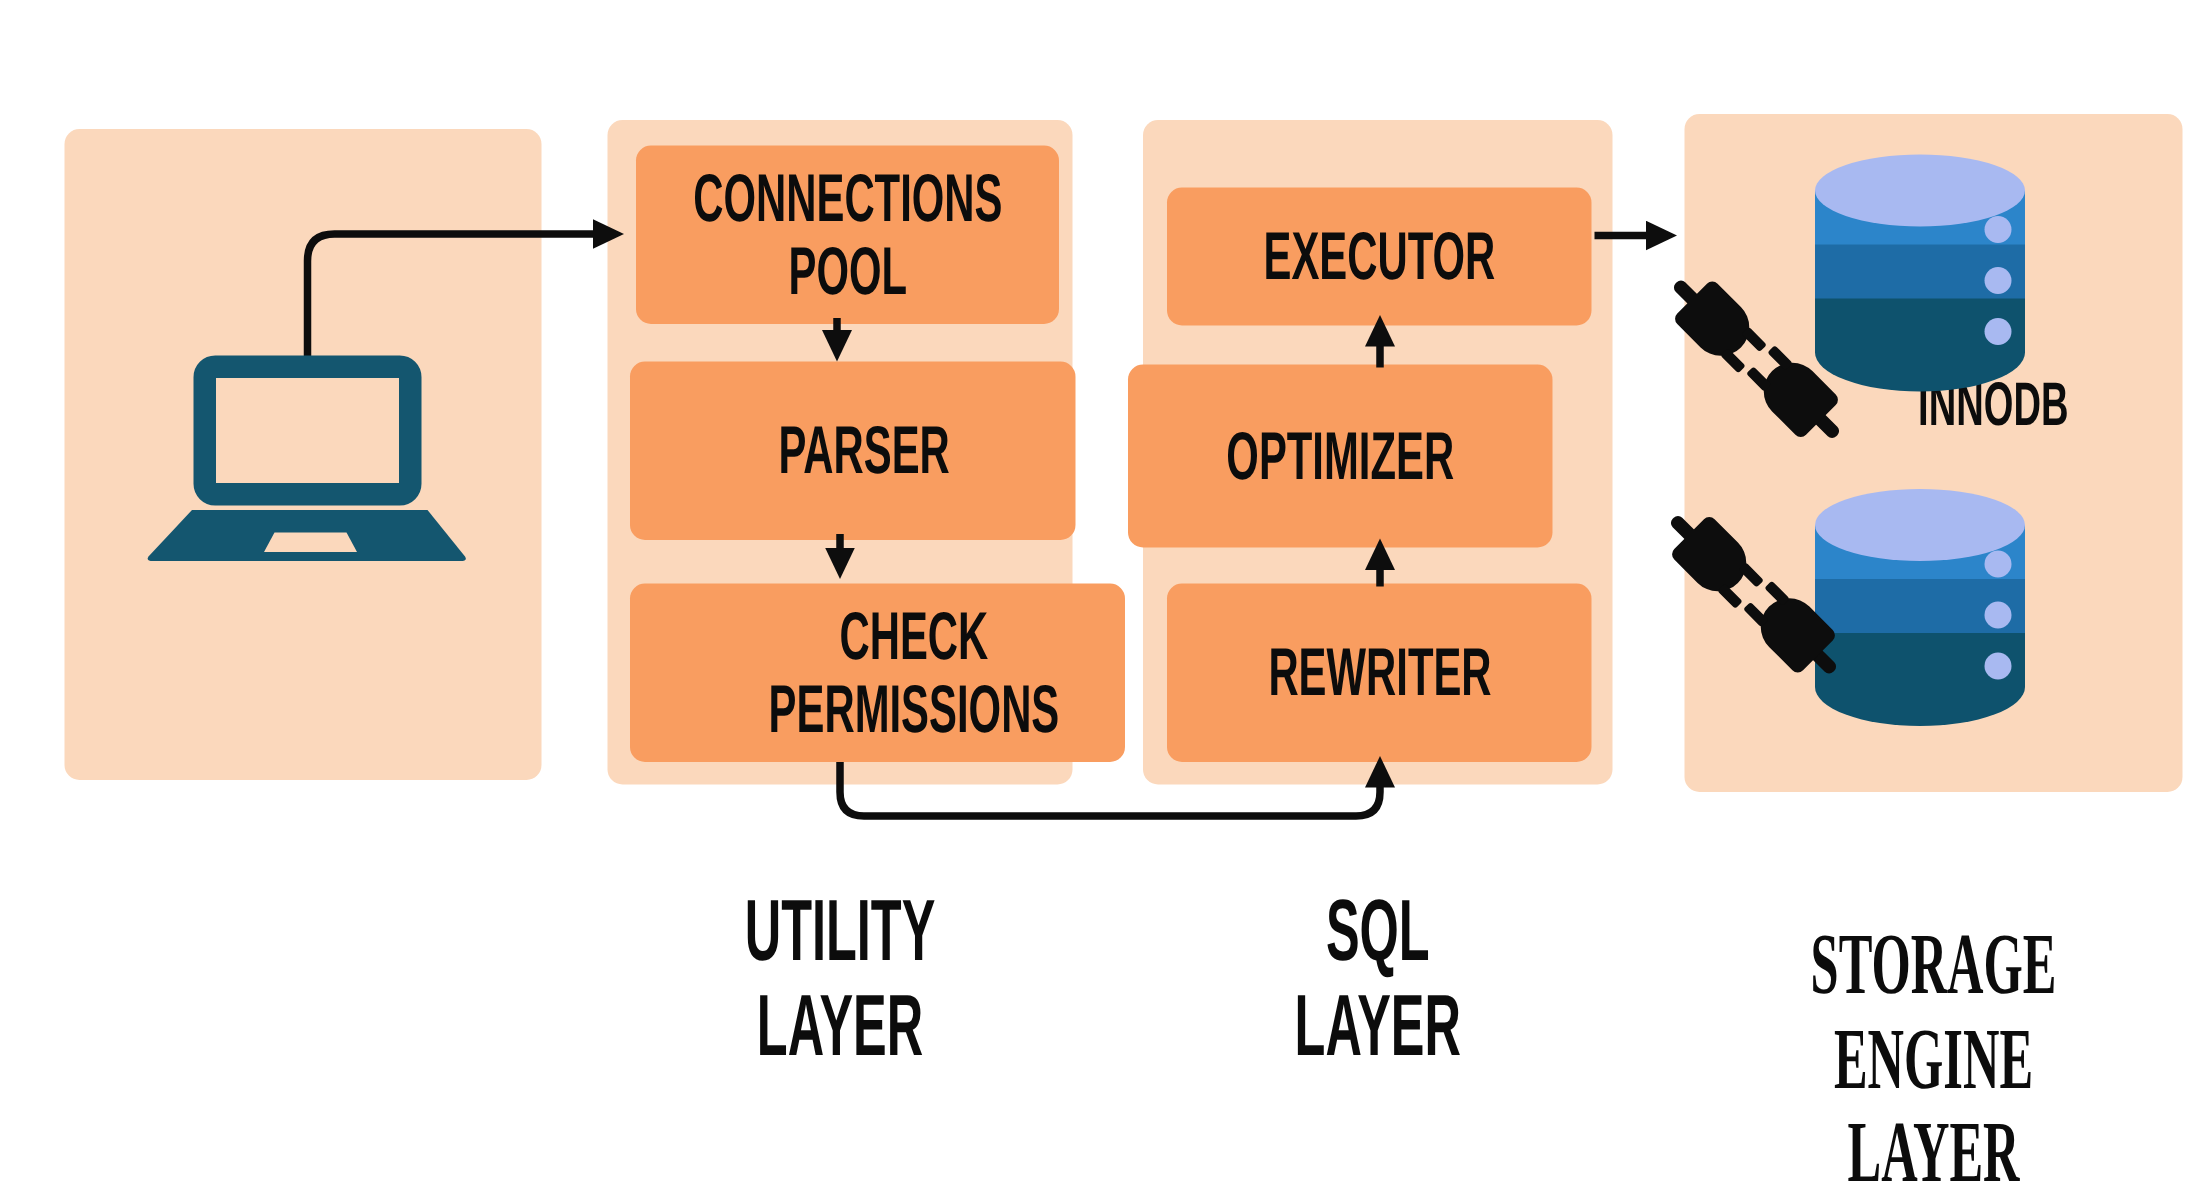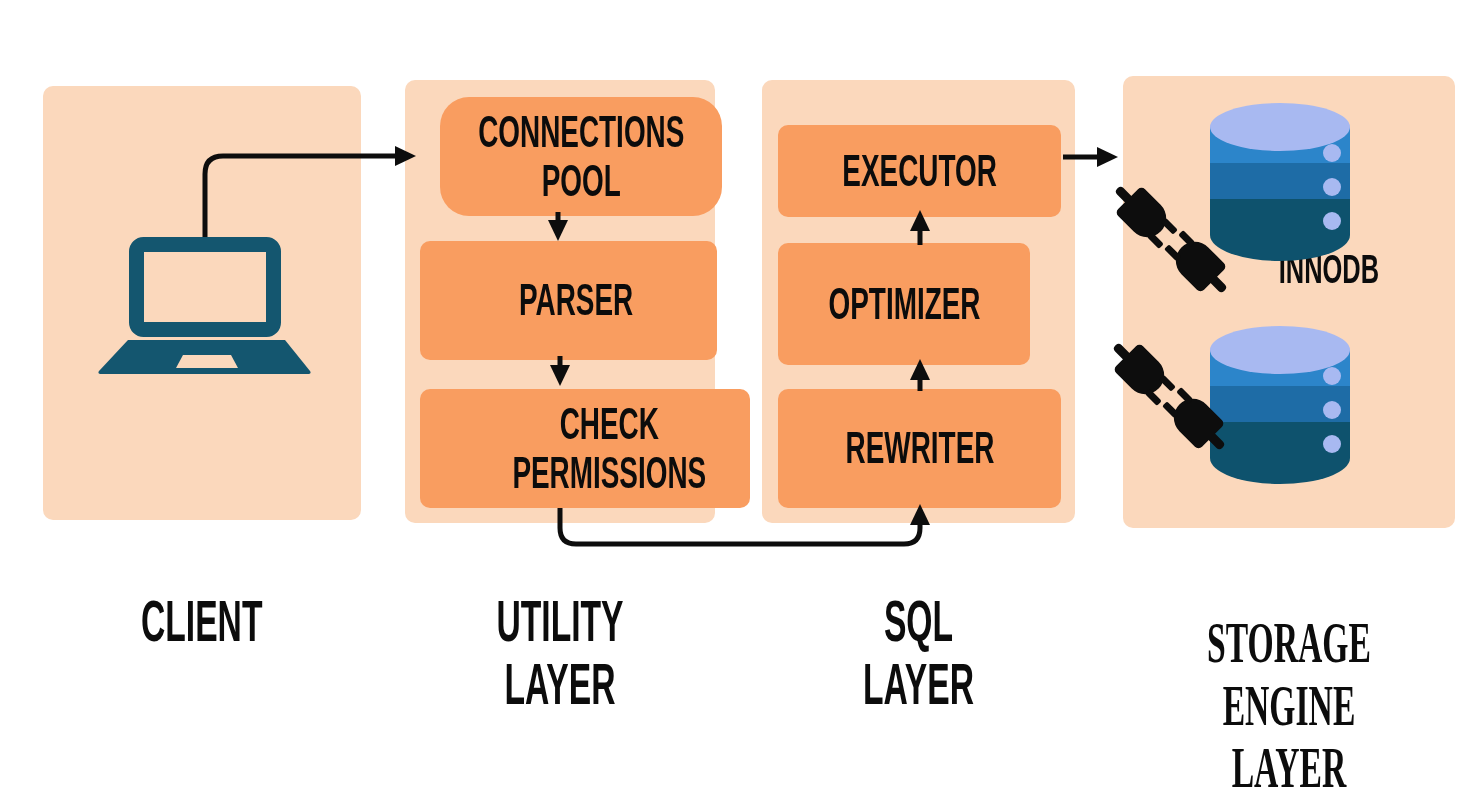--- a/index.html
+++ b/index.html
@@ -65,49 +65,46 @@
 </head>
 <body>
 
 <div id="stage">
 
   <div class="panel" style="left:43px;top:86px;width:318px;height:434px;"></div>
   <div class="panel" style="left:405px;top:80px;width:310px;height:443px;"></div>
   <div class="panel" style="left:762px;top:80px;width:313px;height:443px;"></div>
   <div class="panel" style="left:1123px;top:76px;width:332px;height:452px;"></div>
 
-  <div class="node" style="left:440px;top:97px;width:282px;height:119px;border-radius:29px;">
+  <div class="node" style="left:424px;top:97px;width:282px;height:119px;">
     <span class="node-label">CONNECTIONS
 POOL</span>
   </div>
   <div class="node" style="left:420px;top:241px;width:282px;height:119px;padding-left:15px;">
     <span class="node-label">PARSER</span>
   </div>
   <div class="node" style="left:420px;top:389px;width:282px;height:119px;padding-left:48px;">
     <span class="node-label">CHECK
 PERMISSIONS</span>
   </div>
 
   <div class="node" style="left:778px;top:97px;width:283px;height:92px;margin-top:28px;">
     <span class="node-label">EXECUTOR</span>
   </div>
-  <div class="node" style="left:778px;top:243px;width:252px;height:122px;">
+  <div class="node" style="left:752px;top:243px;width:283px;height:122px;">
     <span class="node-label">OPTIMIZER</span>
   </div>
   <div class="node" style="left:778px;top:389px;width:283px;height:119px;">
     <span class="node-label">REWRITER</span>
   </div>
 
   <div class="engine-label" style="left:1160px;top:248px;width:250px;">
     <span class="med">INNODB</span>
   </div>
 
-  <div class="layer-label" style="left:43px;top:590px;width:318px;">
-    <span class="big">CLIENT</span>
-  </div>
   <div class="layer-label" style="left:762px;top:590px;width:313px;">
     <span class="big">SQL LAYER</span>
   </div>
   <div class="layer-label" style="left:405px;top:590px;width:310px;">
     <span class="big">UTILITY LAYER</span>
   </div>
   <div class="layer-label" style="left:1123px;top:612px;width:332px;font-family:Liberation Serif, serif;">
     <span class="big">STORAGE ENGINE
 LAYER</span>
   </div>

